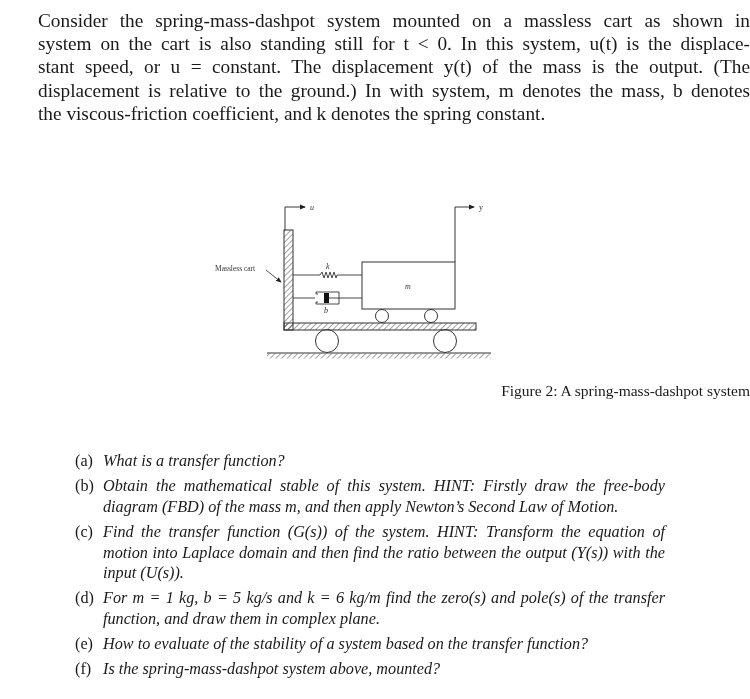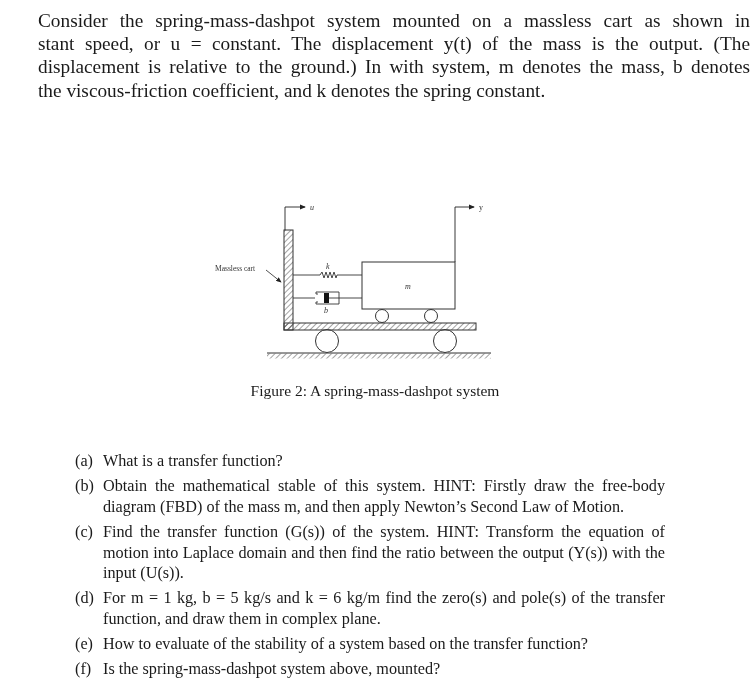--- a/index.html
+++ b/index.html
@@ -3,33 +3,34 @@
 <meta charset="utf-8">
 <style>
   html, body { margin:0; padding:0; background:#ffffff; }
   body { width:750px; height:699px; position:relative; overflow:hidden;
          font-family:"Liberation Serif","DejaVu Serif",serif; color:#1a1a1a; }
   .intro { position:absolute; left:38px; top:9px; width:712px;
            font-size:19.3px; line-height:23.2px; text-align:justify; margin:0; }
   .intro span.line { display:block; text-align-last:justify; white-space:nowrap; }
   .intro span.line.last { text-align-last:left; }
   .figure { position:absolute; left:0; top:0; width:750px; height:420px; pointer-events:none; }
-  .caption { position:absolute; left:0; width:750px; top:382px; text-align:center;
+  .caption { position:absolute; left:0; width:750px; top:382px; text-align:right;
              font-size:15.5px; }
   .questions { position:absolute; left:75px; top:451px; width:590px; margin:0; padding:0; list-style:none;
                font-size:16.2px; line-height:20.6px; }
   .questions li { position:relative; padding-left:28px; margin-bottom:4.6px; }
   .questions li .lbl { position:absolute; left:0; top:0; }
-  .questions li .txt { display:block; text-align:justify; }
+  .questions li .txt { display:block; text-align:justify;font-style:italic; }
 </style>
 </head>
 <body>
 
 <div class="intro">
   <span class="line">Consider the spring-mass-dashpot system mounted on a massless cart as shown in</span>
+  <span class="line">system on the cart is also standing still for t &lt; 0. In this system, u(t) is the displace-</span>
   <span class="line">stant speed, or u = constant. The displacement y(t) of the mass is the output. (The</span>
   <span class="line">displacement is relative to the ground.) In with system, m denotes the mass, b denotes</span>
   <span class="line last">the viscous-friction coefficient, and k denotes the spring constant.</span>
 </div>
 
 <svg class="figure" viewBox="0 0 750 420" width="750" height="420" xmlns="http://www.w3.org/2000/svg">
   <defs>
     <pattern id="hatch" patternUnits="userSpaceOnUse" width="4" height="4" patternTransform="rotate(45)">
       <line x1="0" y1="0" x2="0" y2="4" stroke="#555" stroke-width="1.1"></line>
     </pattern>

